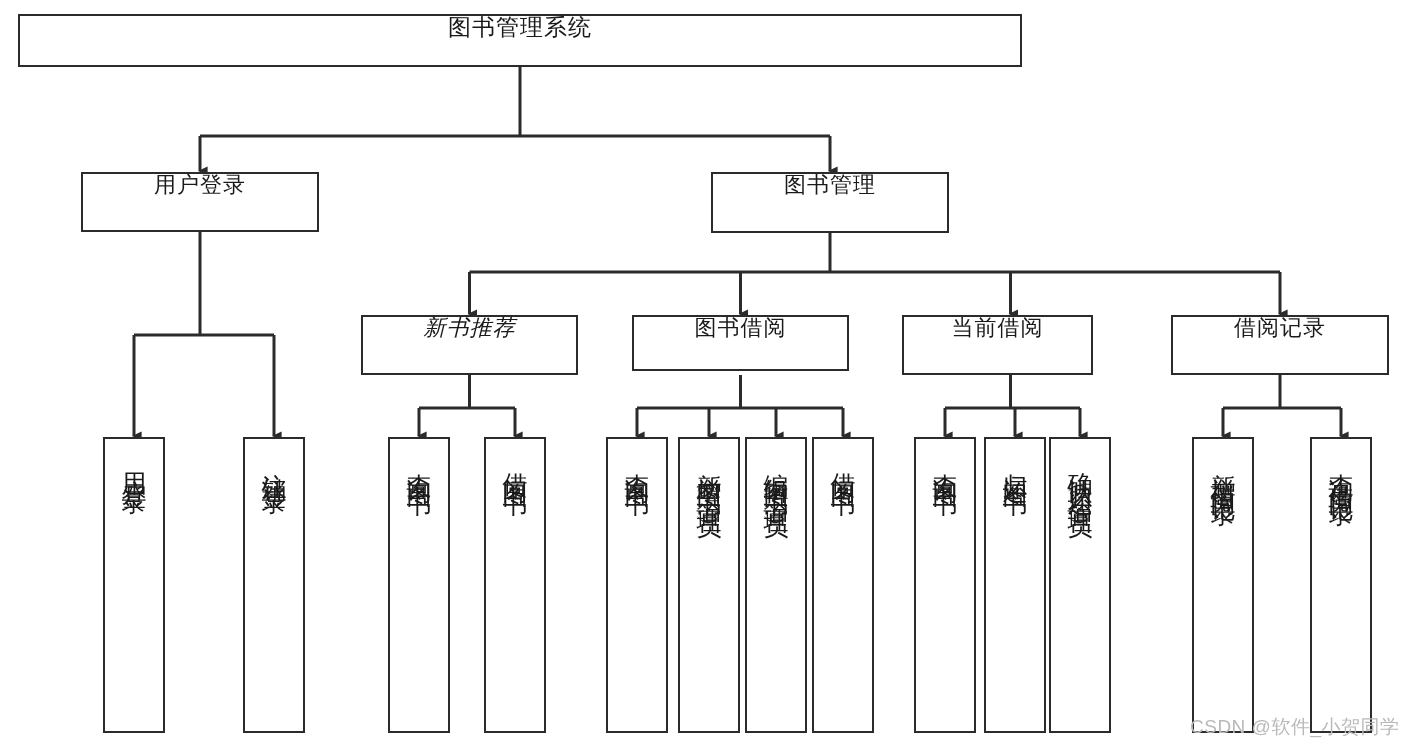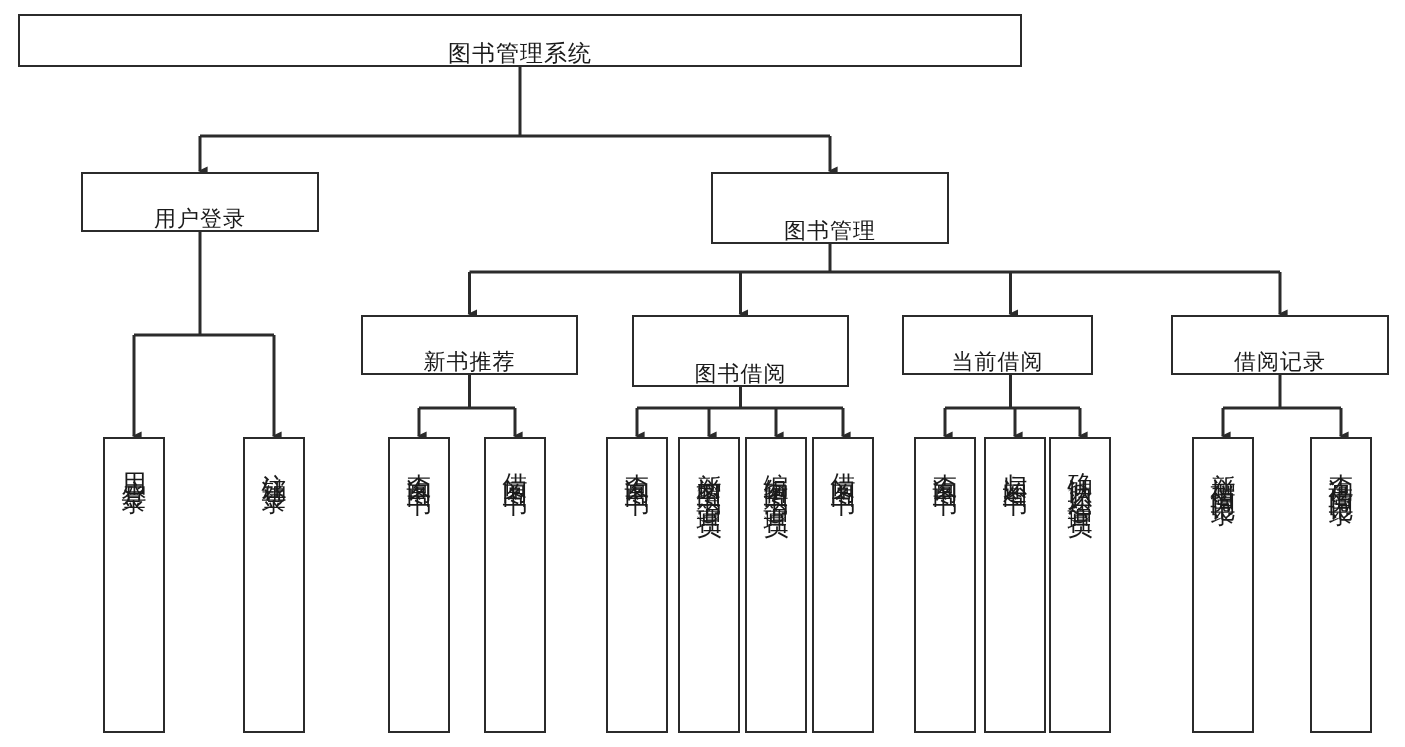--- a/index.html
+++ b/index.html
@@ -7,21 +7,21 @@
     font-family:"Liberation Sans","DejaVu Sans",sans-serif;
     width:1405px;height:747px;overflow:hidden;position:relative;
   }
   #diagram-root{position:relative;width:1405px;height:747px;background:#fff;}
   svg#edges{position:absolute;left:0;top:0;width:1405px;height:747px;pointer-events:none;}
   .node{
     position:absolute;
     box-sizing:border-box;
     background:#ffffff;
     border:2.5px solid #2b2b2b;
-    display:flex;align-items:flex-end;justify-content:center;
+    display:flex;align-items:flex-start;justify-content:center;
     color:#1a1a1a;
   }
   .node .label{
     display:block;
     text-align:center;
     line-height:1.02;
     white-space:nowrap;
   }
   
   .node.horiz .label{font-size:22px;letter-spacing:1px;}
@@ -92,27 +92,27 @@
       </g>
   </svg>
 
   <div id="node-layer">
       <div class="node horiz root" style="left: 18px; top: 14px; width: 1004px; height: 53px;">
         <span class="label">图书管理系统</span>
       </div>
       <div class="node horiz" style="left: 81px; top: 172px; width: 238px; height: 60px;">
         <span class="label">用户登录</span>
       </div>
-      <div class="node horiz" style="left: 711px; top: 172px; width: 238px; height: 72px;">
+      <div class="node horiz" style="left: 711px; top: 172px; width: 238px; height: 61px;">
         <span class="label">图书管理</span>
       </div>
-      <div class="node horiz" style="left: 361px; top: 315px; width: 217px; height: 60px;">
+      <div class="node horiz" style="left: 361px; top: 315px; width: 217px; height: 60px; font-style: italic;">
         <span class="label">新书推荐</span>
       </div>
-      <div class="node horiz" style="left: 632px; top: 315px; width: 217px; height: 72px;">
+      <div class="node horiz" style="left: 632px; top: 315px; width: 217px; height: 56px;">
         <span class="label">图书借阅</span>
       </div>
       <div class="node horiz" style="left: 902px; top: 315px; width: 191px; height: 60px;">
         <span class="label">当前借阅</span>
       </div>
       <div class="node horiz" style="left: 1171px; top: 315px; width: 218px; height: 60px; font-family: Liberation Serif, serif;">
         <span class="label">借阅记录</span>
       </div>
       <div class="node vert" style="left: 103px; top: 437px; width: 62px; height: 296px;">
         <span class="label">用户登录</span>
@@ -148,13 +148,14 @@
         <span class="label">确认归还（管理员）</span>
       </div>
       <div class="node vert" style="left: 1192px; top: 437px; width: 62px; height: 296px;">
         <span class="label">新增借阅记录</span>
       </div>
       <div class="node vert" style="left: 1310px; top: 437px; width: 62px; height: 296px;">
         <span class="label">查询借阅记录</span>
       </div>
     </div>
 
+  <div id="watermark" style="left: 1190px; top: 714px;">CSDN @软件_小贺同学</div>
 </div>
 
 </body></html>

